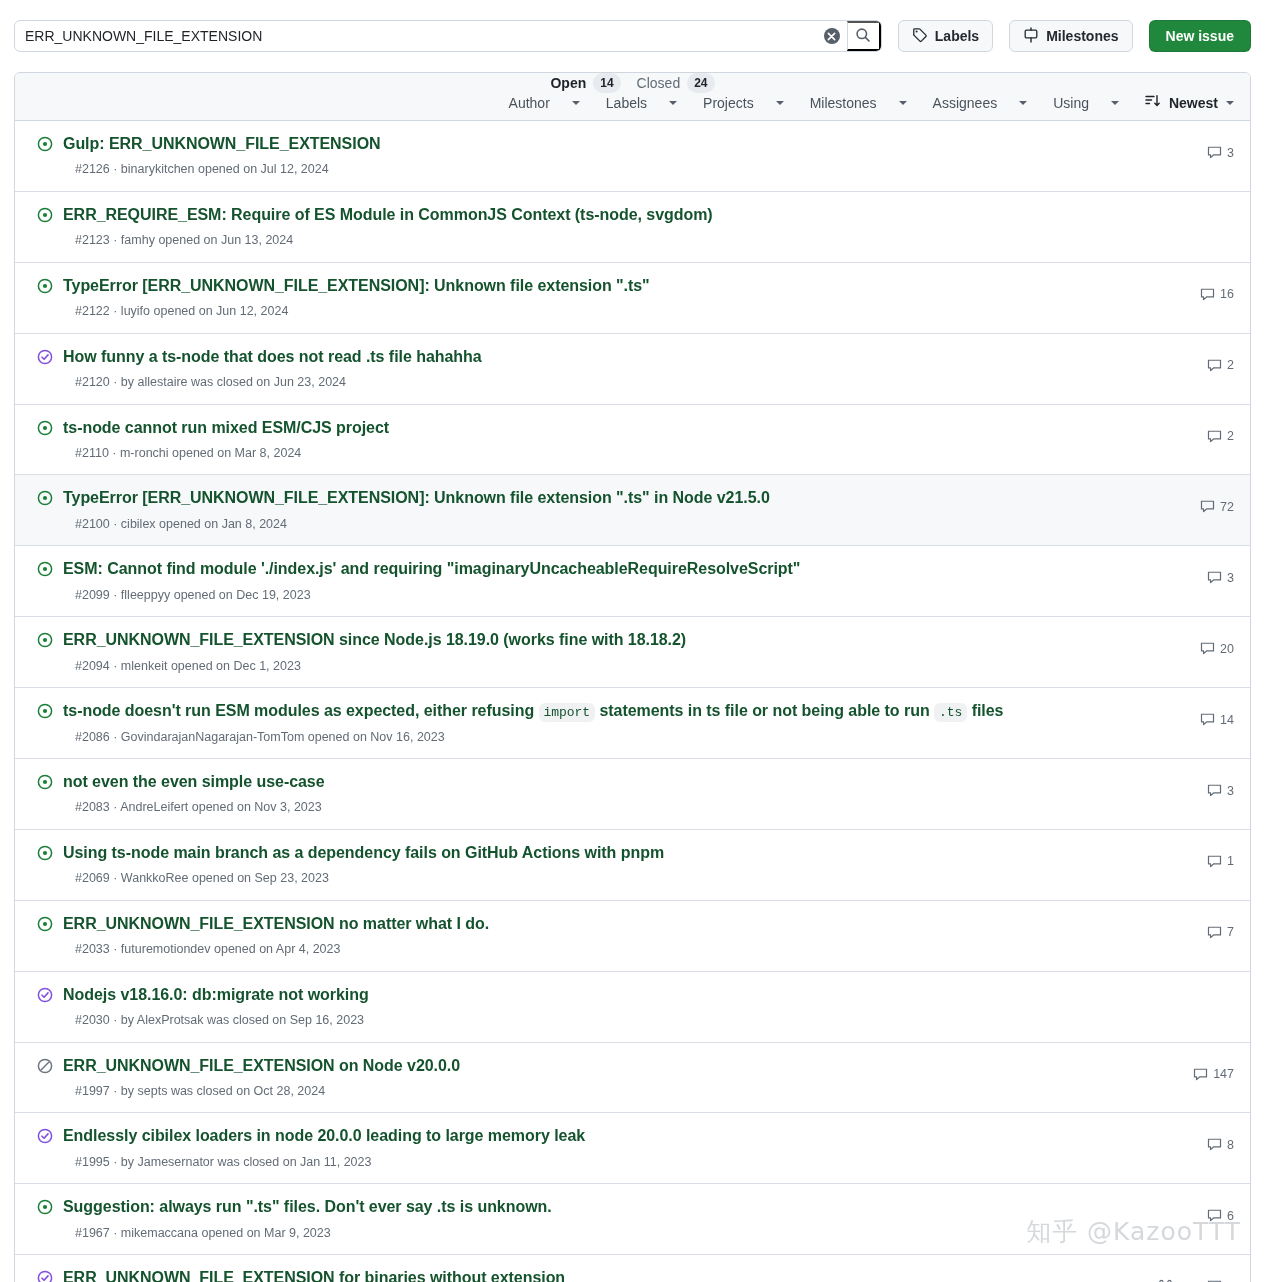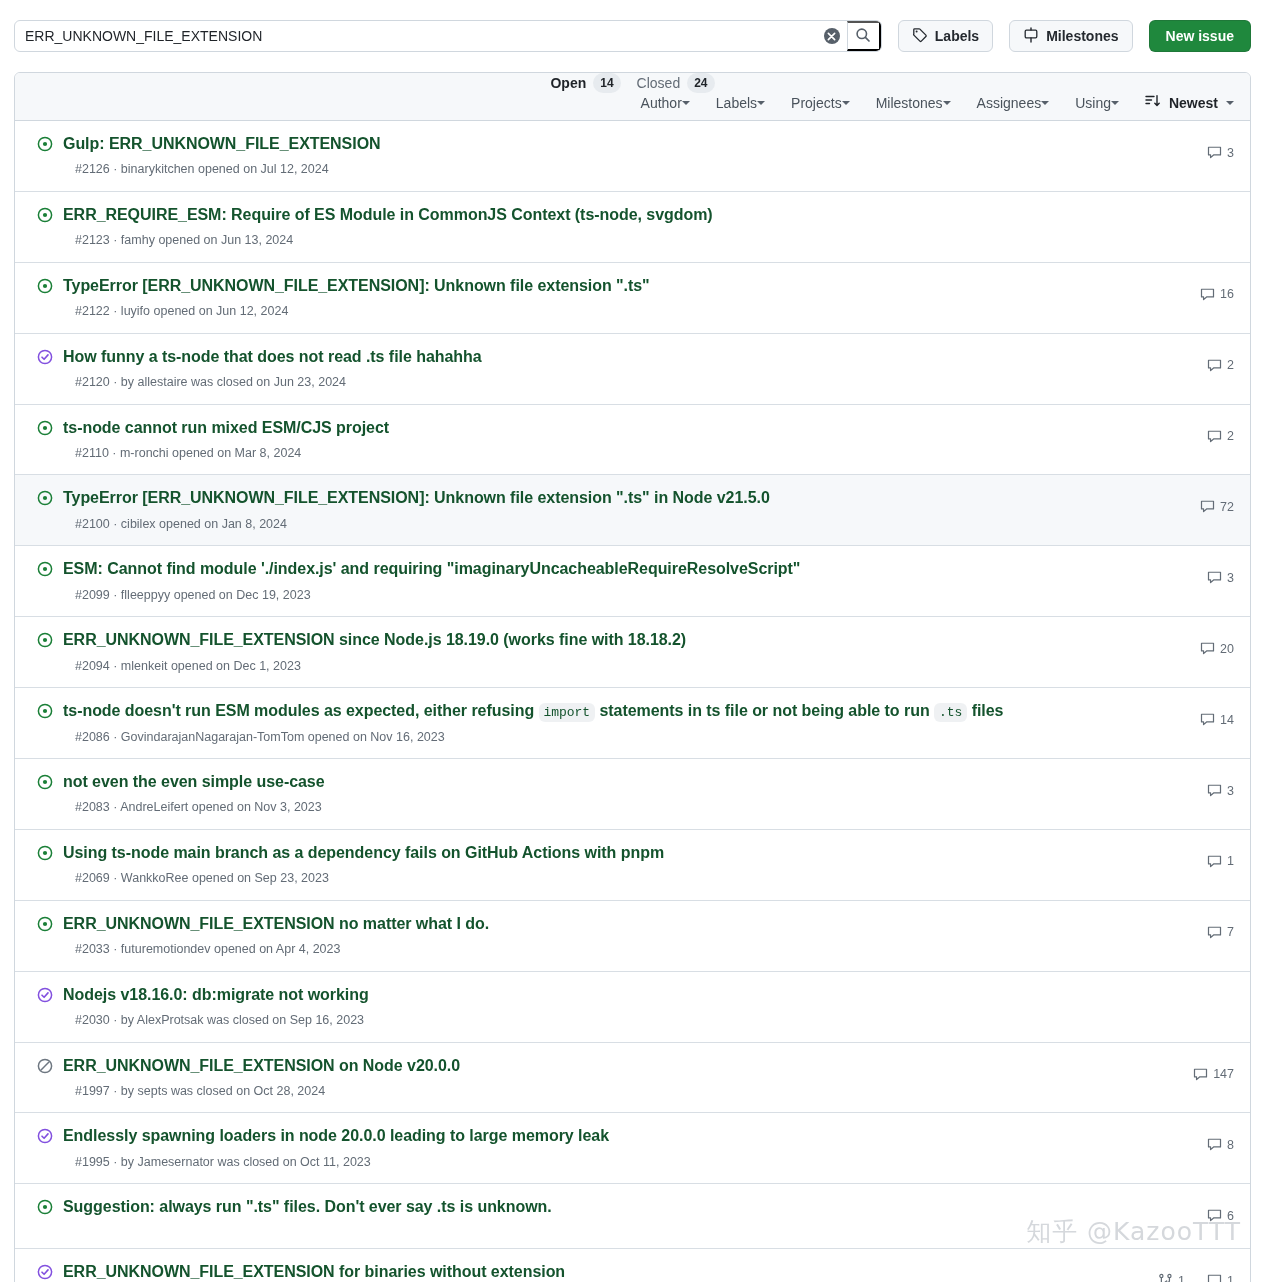--- a/index.html
+++ b/index.html
@@ -107,21 +107,21 @@
     padding: 1px 7px;
     font-size: 12px;
     font-weight: 600;
     line-height: 18px;
   }
   .filters {
     margin-left: auto;
     display: flex; align-items: center; gap: 26px;
   }
   .filter {
-    display: inline-flex; align-items: center; gap: 0;
+    display: inline-flex; align-items: center; gap: 22px;
     color: #4a535c;
     font-size: 14px;
     font-weight: 400;
     cursor: pointer;
     white-space: nowrap;
   }
   .caret {
     width: 0; height: 0;
     border-left: 4px solid transparent;
     border-right: 4px solid transparent;
@@ -612,22 +612,22 @@
           </div>
         </div>
         <div class="row">
           <div class="row-icon">
             <svg width="16" height="16" viewBox="0 0 16 16" fill="none">
               <circle cx="8" cy="8" r="6.6" stroke="#8250df" stroke-width="1.5"></circle>
               <path d="M5 8.2 L7.1 10.3 L11 5.9" stroke="#8250df" stroke-width="1.6" stroke-linecap="round" stroke-linejoin="round"></path>
             </svg>
           </div>
           <div class="row-main">
-            <div class="row-title">Endlessly spawning loaders in node 20.0.0 leading to large memory leak</div>
-            <div class="row-meta">#1995 · by Jamesernator was closed on Oct 11, 2023</div>
+            <div class="row-title">Endlessly cibilex loaders in node 20.0.0 leading to large memory leak</div>
+            <div class="row-meta">#1995 · by Jamesernator was closed on Jan 11, 2023</div>
           </div>
           <div class="row-right">
             <span class="count">
               <span>
                 <svg width="15" height="15" viewBox="0 0 16 16" fill="none">
                   <path d="M1.6 2.4 h12.8 v8.2 h-7.4 l-3.2 2.9 v-2.9 h-2.2 z" stroke="#636c76" stroke-width="1.3" stroke-linejoin="round"></path>
                 </svg>
               </span>
               <span>8</span>
             </span>
@@ -635,20 +635,21 @@
         </div>
         <div class="row">
           <div class="row-icon">
             <svg width="16" height="16" viewBox="0 0 16 16" fill="none">
               <circle cx="8" cy="8" r="6.6" stroke="#1a7f37" stroke-width="1.5"></circle>
               <circle cx="8" cy="8" r="2.1" fill="#1a7f37"></circle>
             </svg>
           </div>
           <div class="row-main">
             <div class="row-title">Suggestion: always run ".ts" files. Don't ever say .ts is unknown.</div>
+            <div class="row-meta">#1967 · mikemaccana opened on Mar 9, 2023</div>
           </div>
           <div class="row-right">
             <span class="count">
               <span>
                 <svg width="15" height="15" viewBox="0 0 16 16" fill="none">
                   <path d="M1.6 2.4 h12.8 v8.2 h-7.4 l-3.2 2.9 v-2.9 h-2.2 z" stroke="#636c76" stroke-width="1.3" stroke-linejoin="round"></path>
                 </svg>
               </span>
               <span>6</span>
             </span>

